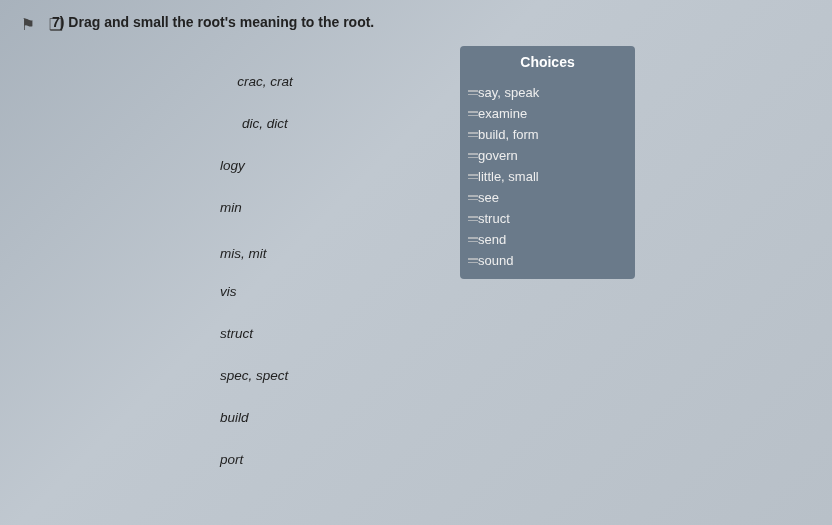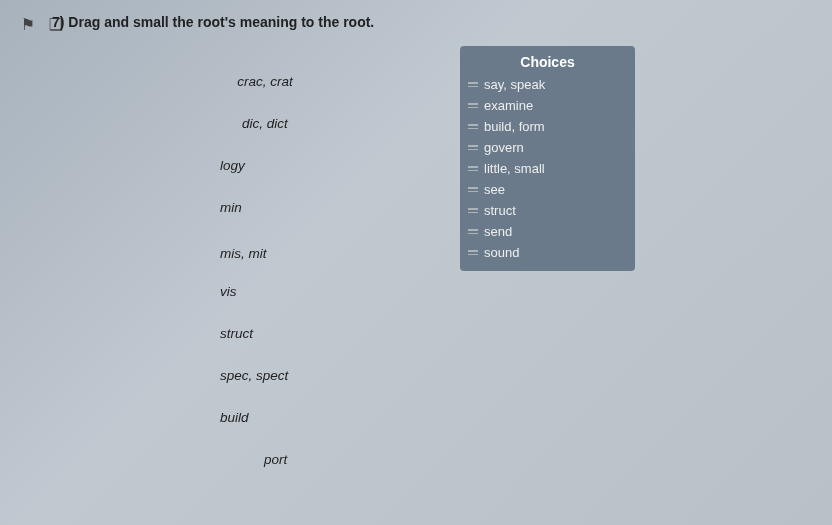--- a/index.html
+++ b/index.html
@@ -75,29 +75,29 @@
       background: #6a7a8a;
       border-radius: 4px;
       padding: 8px 0 8px 0;
     }
 
     .choices-header {
       font-size: 14px;
       font-weight: bold;
       color: #fff;
       text-align: center;
-      margin-bottom: 4px;
+      margin-bottom: 12px;
       padding: 0 8px;
     }
 
     .choice-item {
       display: flex;
       align-items: center;
       padding: 3px 8px;
-      gap: 6px;
+      gap: 0;
       cursor: grab;
       color: #eee;
       font-size: 13px;
     }
 
     .drag-handle {
       display: inline-flex;
       flex-direction: column;
       gap: 2px;
       opacity: 0.7;
@@ -147,21 +147,21 @@
       <div class="root-item">
         <span style="min-width:90px;">struct</span>
       </div>
       <div class="root-item">
         <span style="min-width:90px;">spec, spect</span>
       </div>
       <div class="root-item">
         <span style="min-width:90px;">build</span>
       </div>
       <div class="root-item">
-        <span style="min-width:90px;margin-left:44px;">port</span>
+        <span style="min-width:90px;">port</span>
       </div>
     </div>
 
   <div class="choices-panel">
     <div class="choices-header">Choices</div>
     <div id="choices-list">
         <div class="choice-item" draggable="true">
       <span class="drag-handle">
         <span></span>
             <span></span>

